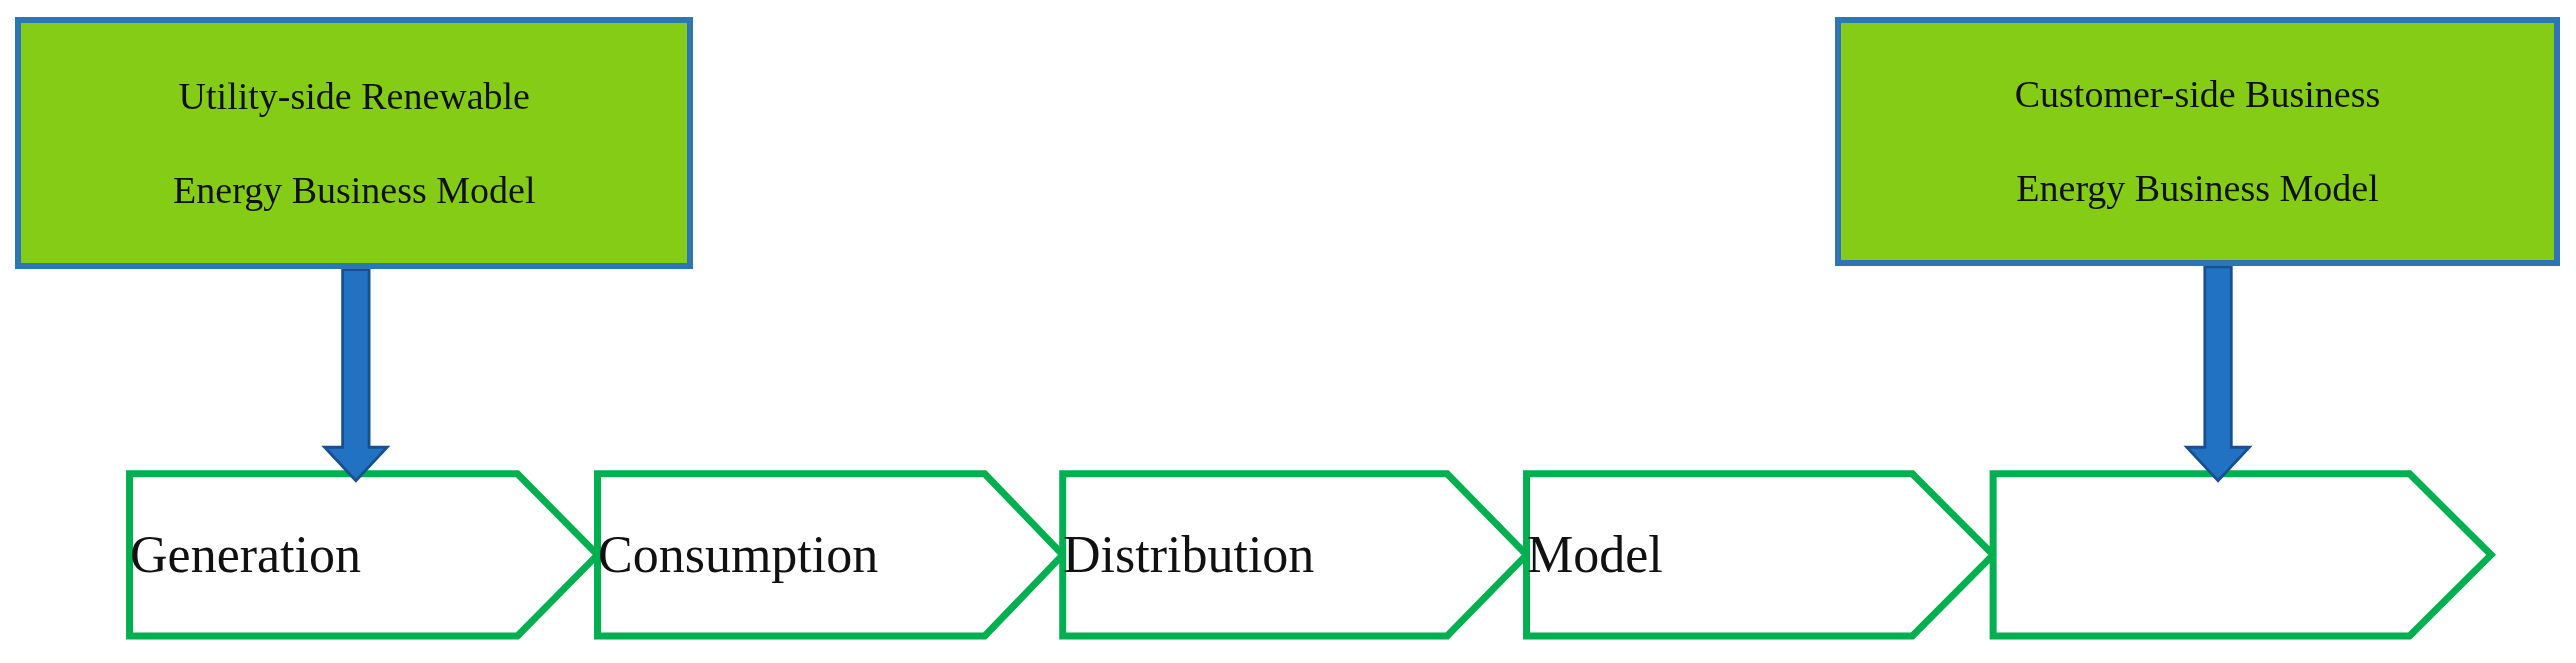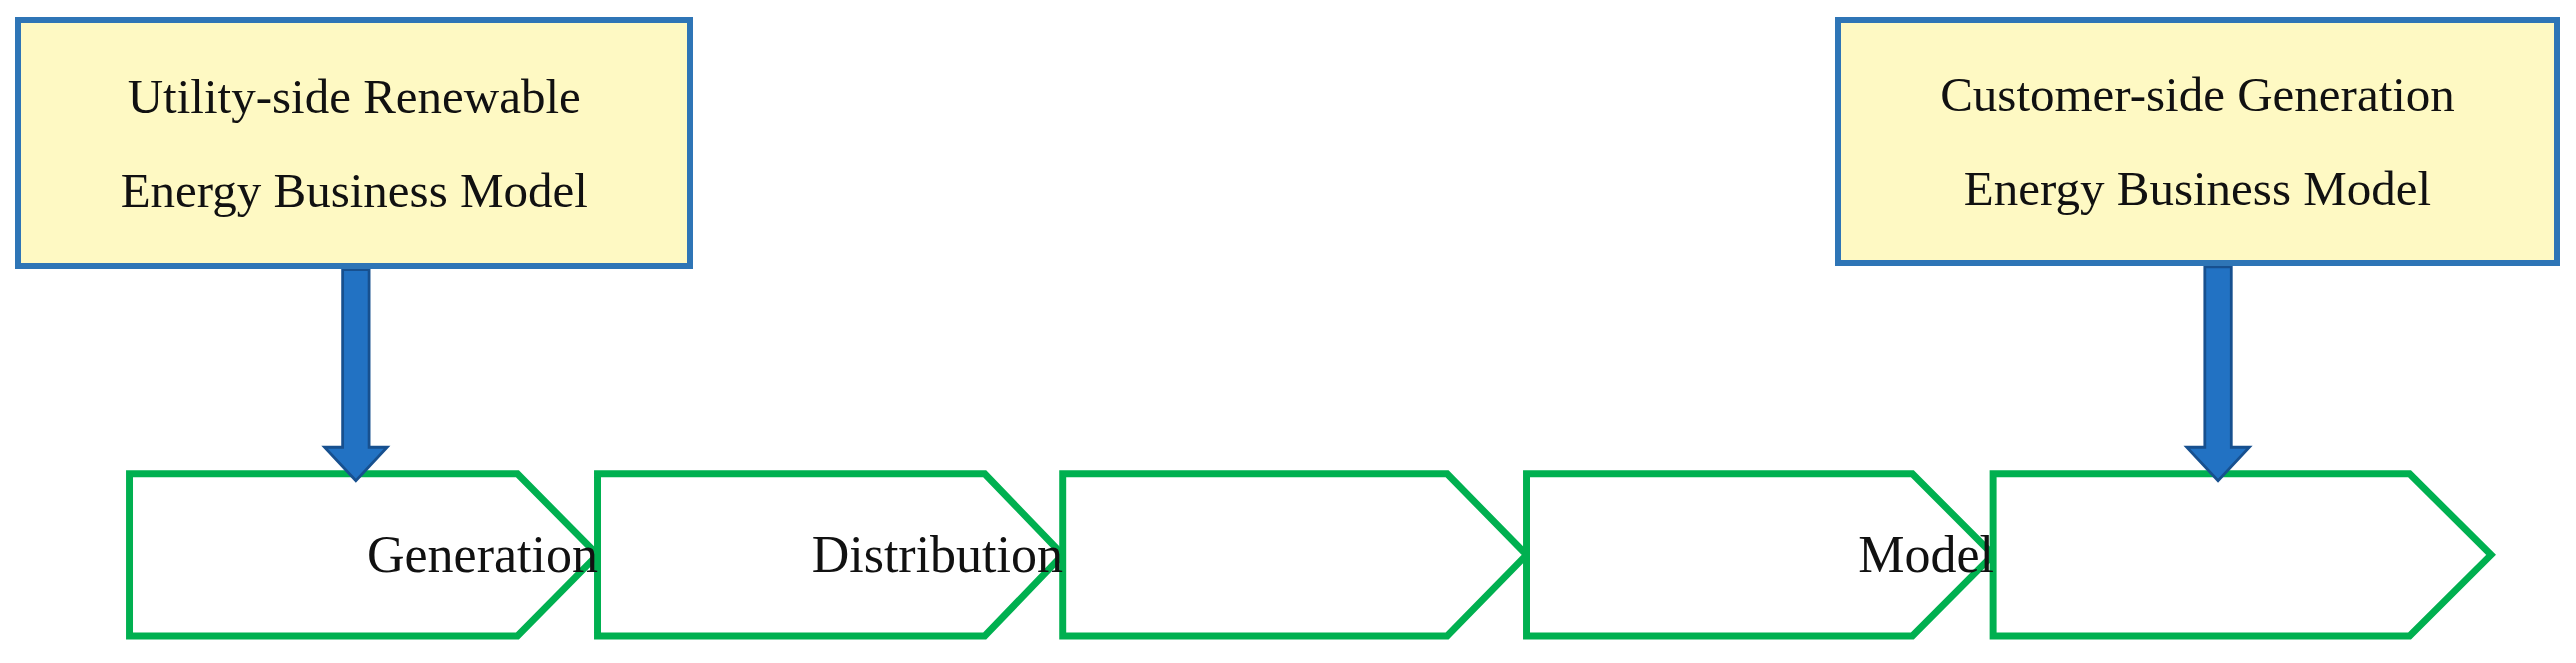--- a/index.html
+++ b/index.html
@@ -18,39 +18,39 @@
   .svg-layer {
     position: absolute;
     left: 0; top: 0;
     width: 2576px;
     height: 664px;
   }
   .model-box {
     position: absolute;
     box-sizing: border-box;
     border: 6.3px solid #2E75B6;
-    background: #fef9c3;
+    background: #84cc16;
     display: flex;
     flex-direction: column;
     justify-content: center;
     align-items: center;
     row-gap: 45px;
     text-align: left;
     color: #111111;
-    font-size: 49px;
+    font-size: 38px;
     line-height: 49px;
   }
   .model-box.left  { left: 15.3px;   top: 17.4px; width: 678px;  height: 252px; }
   .model-box.right { left: 1835px; top: 17.4px; width: 725px; height: 249px; }
   .stage-label {
     position: absolute;
     top: 526px;
     height: 58px;
     line-height: 58px;
-    text-align: right;
+    text-align: left;
     color: #111111;
     font-size: 52px;
     white-space: nowrap;
   }
   .stage-label.s0 { left: 130px;  width: 468px; }
   .stage-label.s1 { left: 598px;  width: 465px; }
   .stage-label.s2 { left: 1063px; width: 464px; }
   .stage-label.s3 { left: 1527px; width: 467px; }
   .stage-label.s4 { left: 1993px; width: 498px; }
   .stage-poly { fill: #ffffff; stroke: #00B050; stroke-width: 10; stroke-linejoin: miter; }
@@ -72,22 +72,23 @@
     <polygon class="conn-arrow" points="492,387 530,387 530,642 556,642 511,690 466,642 492,642"></polygon>
     <polygon class="conn-arrow" points="3166,383 3204,383 3204,642 3230,642 3185,690 3140,642 3166,642"></polygon>
   </svg>
 
   <div class="model-box left">
     <span>Utility-side Renewable</span>
     <span>Energy Business Model</span>
   </div>
 
   <div class="model-box right">
-    <span>Customer-side Generation</span>
+    <span>Customer-side Business</span>
     <span>Energy Business Model</span>
   </div>
 
   <div class="stage-label s0">Generation</div>
-  <div class="stage-label s1">Distribution</div>
+  <div class="stage-label s1">Consumption</div>
+  <div class="stage-label s2">Distribution</div>
   <div class="stage-label s3">Model</div>
 
 </div>
 
 
 </body></html>

